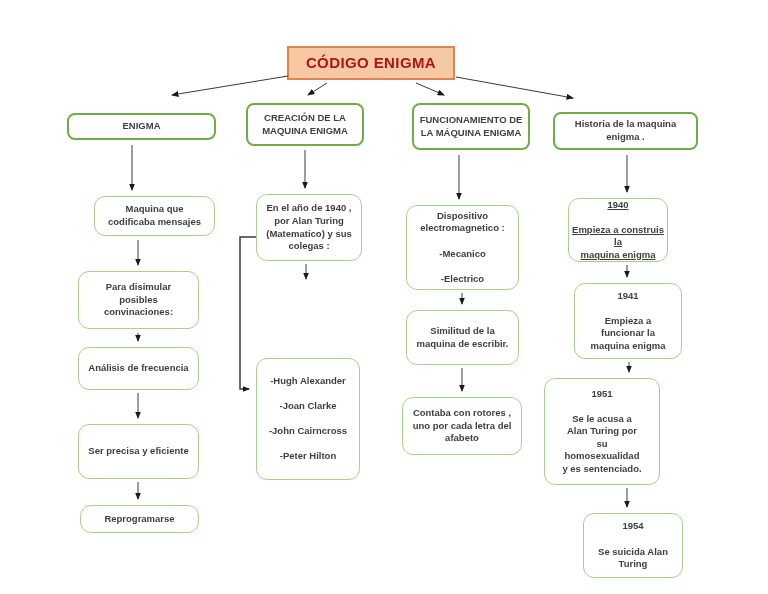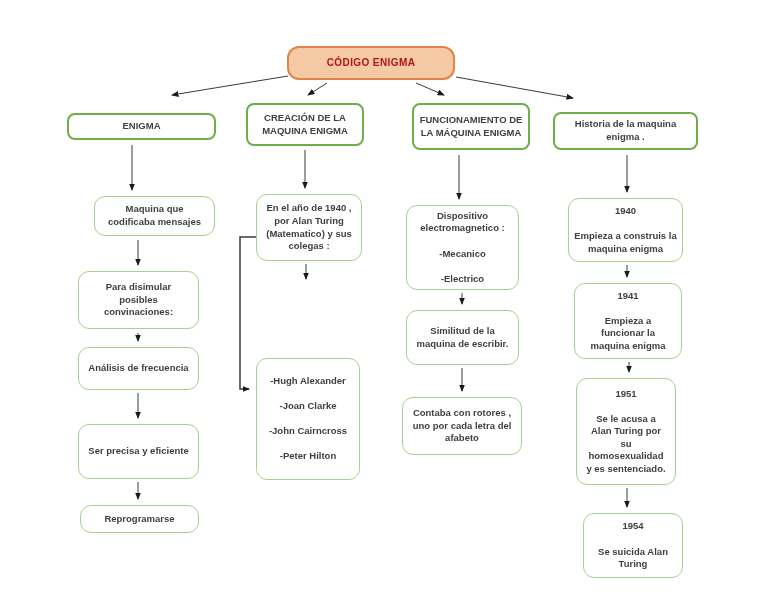--- a/index.html
+++ b/index.html
@@ -16,23 +16,23 @@
     display:flex;align-items:center;justify-content:center;
     text-align:center;
     white-space:pre-line;
     background:#ffffff;
     color:#3f3f3f;
     line-height:1.32;
   }
   .root-node{
     background:#F6C9A5;
     border:2px solid #E0834C;
-    border-radius:12px;
+    border-radius:0;
     font-weight:bold;
-    font-size:10px;
+    font-size:15px;
     letter-spacing:.4px;
     color:#B01513;
   }
   .header-box{
     border:2.6px solid #6FAD47;
     border-radius:8px;
     font-weight:bold;
     font-size:9.5px;
     color:#404040;
     z-index:2;
@@ -126,30 +126,30 @@
 
 -Mecanico
 
 -Electrico</div>
   <div class="node content-box" style="left:406px;top:310px;width:113px;height:55px;">Similitud de la
 maquina de escribir.</div>
   <div class="node content-box" style="left:402px;top:397px;width:120px;height:58px;">Contaba con rotores ,
 uno por cada letra del
 afabeto</div>
 
-  <div class="node content-box" style="left:568px;top:198px;width:115px;height:64px;">1940
+  <div class="node content-box" style="left:568px;top:198px;width:100px;height:64px;text-decoration:underline;">1940
 
 Empieza a construis la
 maquina enigma</div>
   <div class="node content-box" style="left:574px;top:283px;width:108px;height:76px;">1941
 
 Empieza a
 funcionar la
 maquina enigma</div>
-  <div class="node content-box" style="left:576px;top:378px;width:100px;height:107px;">1951
+  <div class="node content-box" style="left:544px;top:378px;width:116px;height:107px;">1951
 
 Se le acusa a
 Alan Turing por
 su
 homosexualidad
 y es sentenciado.</div>
   <div class="node content-box" style="left:583px;top:513px;width:100px;height:65px;">1954
 
 Se suicida Alan
 Turing</div>

